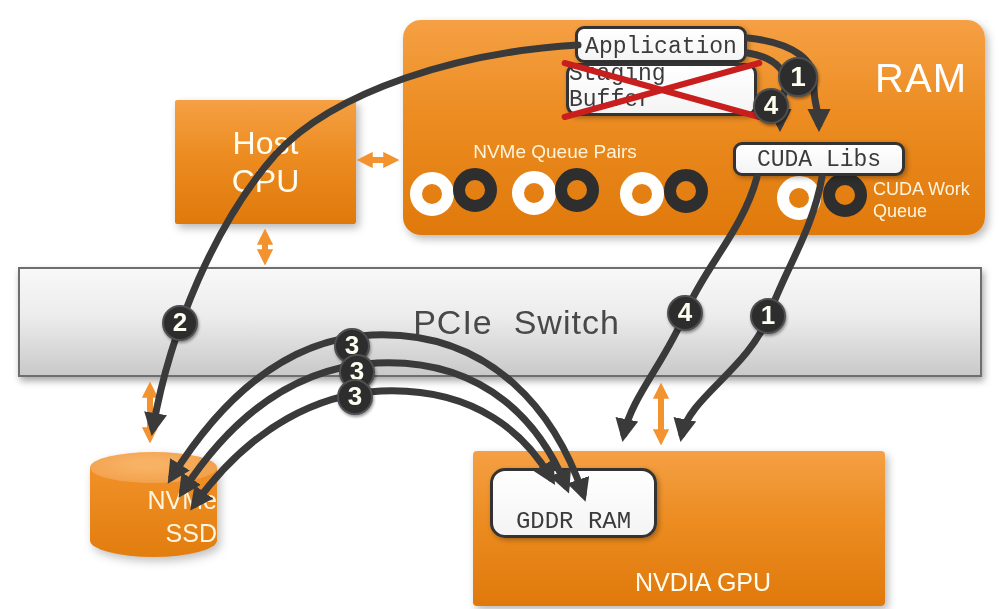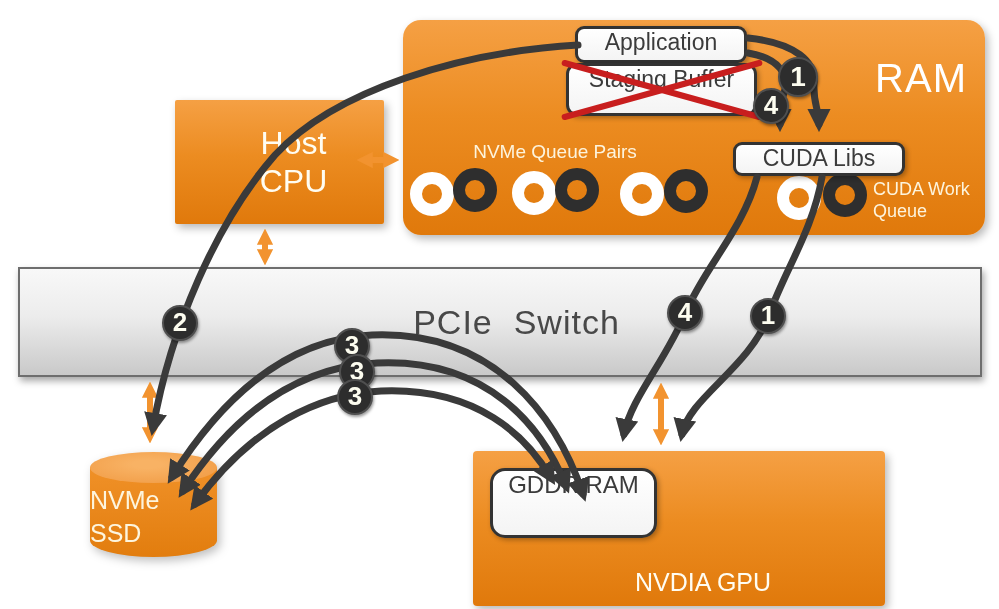--- a/index.html
+++ b/index.html
@@ -8,21 +8,21 @@
     font-family:"Liberation Sans", sans-serif;
   }
   
   .obox{
     position:absolute;
     background:linear-gradient(180deg,#f5a044 0%,#ec8c21 45%,#e0790b 100%);
     box-shadow:3px 4px 8px rgba(0,0,0,.28);
   }
   .ram-box{left:403px;top:20px;width:582px;height:215px;border-radius:18px;}
   .host-cpu-box{left:175px;top:100px;width:181px;height:124px;border-radius:2px;
-    display:flex;align-items:center;justify-content:center;padding-left:28px;}
+    display:flex;align-items:center;justify-content:center;}
   .host-cpu-label{color:#fffdf2;font-size:32px;line-height:38px;text-align:center;width:110px;}
   .gpu-box{left:473px;top:451px;width:412px;height:155px;border-radius:4px;}
   .gpu-label{position:absolute;left:130px;top:117px;width:200px;text-align:center;
     color:#fffdf2;font-size:25px;}
   .ram-label{position:absolute;right:18px;top:36px;color:#ffffff;font-size:40px;letter-spacing:1px;}
   .nvme-qp-label{position:absolute;left:47px;top:121px;width:210px;text-align:center;
     color:#fdf4dd;font-size:19px;}
   .cuda-wq-label{position:absolute;left:470px;top:158px;width:112px;
     color:#fdf4dd;font-size:18px;line-height:22px;}
   
@@ -33,28 +33,28 @@
     display:flex;align-items:center;justify-content:center;padding-left:33px;
   }
   .pcie-label{color:#484848;font-size:34px;white-space:pre;letter-spacing:1px;}
   
   .ssd{position:absolute;left:90px;top:452px;width:127px;height:118px;filter:drop-shadow(3px 4px 5px rgba(0,0,0,.25));}
   .ssd-body{position:absolute;left:0;top:15px;width:127px;height:90px;
     background:linear-gradient(180deg,#f09128,#e27d0e);
     border-radius:0 0 64px 64px / 0 0 17px 17px;}
   .ssd-top{position:absolute;left:0;top:0;width:127px;height:31px;border-radius:50%;
     background:radial-gradient(ellipse at 45% 40%, #f8b264 15%, #f2a04b 75%);}
-  .ssd-label{position:absolute;left:0;top:32px;width:127px;text-align:left;
+  .ssd-label{position:absolute;left:0;top:32px;width:127px;text-align:right;
     color:#fdf5de;font-size:25px;line-height:33px;}
   
   .wbox{
     position:absolute;background:linear-gradient(180deg,#ffffff,#f4f4f4);
     border:3px solid #333333;box-sizing:border-box;
-    display:flex;align-items:flex-start;justify-content:center;
-    color:#3b3b3b;box-shadow:2px 2px 5px rgba(0,0,0,.3);z-index:2;
+    display:flex;align-items:flex-end;justify-content:center;
+    color:#3b3b3b;box-shadow:2px 2px 5px rgba(0,0,0,.3);z-index:2;font-family:Liberation Mono, monospace;
   }
   .application-box{left:575px;top:26px;width:172px;height:37px;border-radius:9px;font-size:23px;}
   .staging-box{left:566px;top:63px;width:191px;height:53px;border-radius:11px;font-size:23px;}
   .cuda-libs-box{left:733px;top:142px;width:172px;height:34px;border-radius:9px;font-size:23px;}
   .gddr-box{left:490px;top:468px;width:167px;height:70px;border-radius:15px;font-size:24px;}
   .cross-line{position:absolute;left:50%;top:50%;width:208px;height:6px;background:#c81e1e;
     border-radius:3px;z-index:3;}
   .cross-a{transform:translate(-50%,-50%) rotate(15.5deg);}
   .cross-b{transform:translate(-50%,-50%) rotate(-15.5deg);}
   

